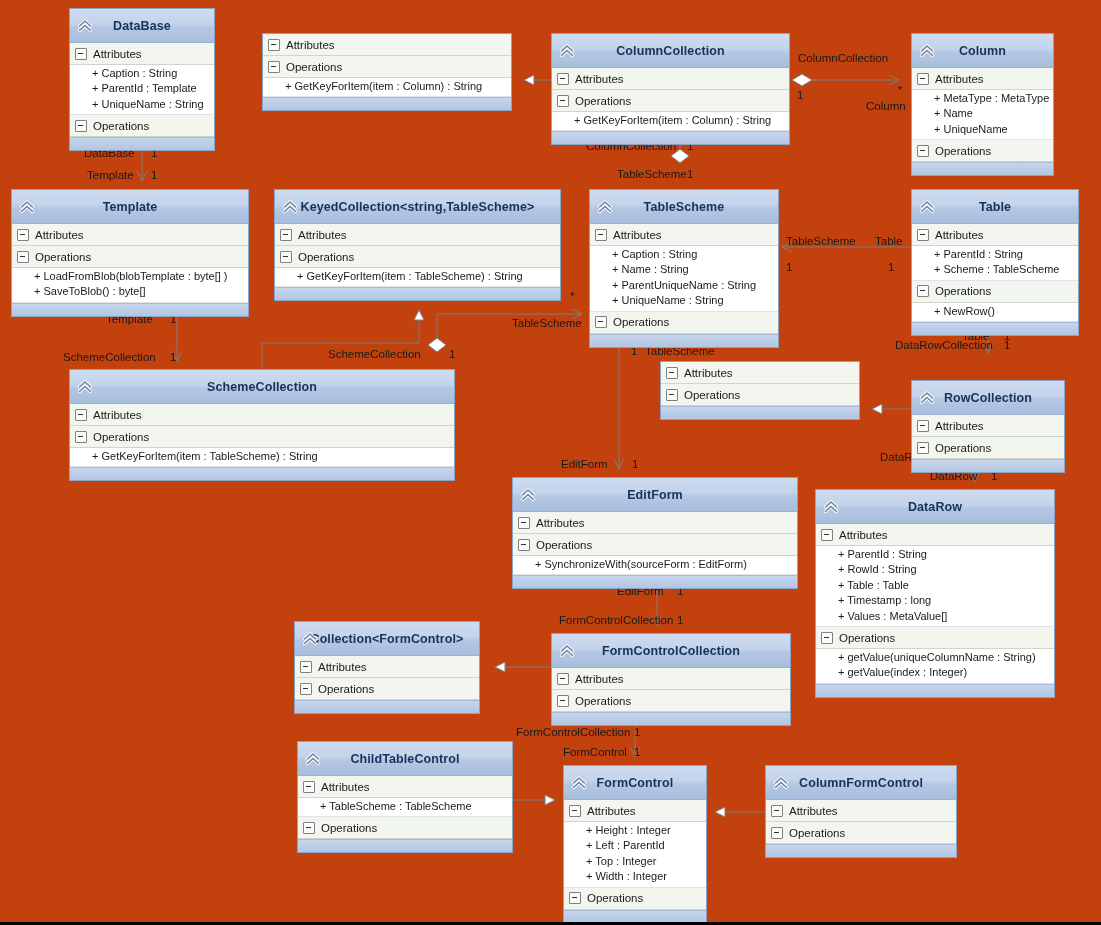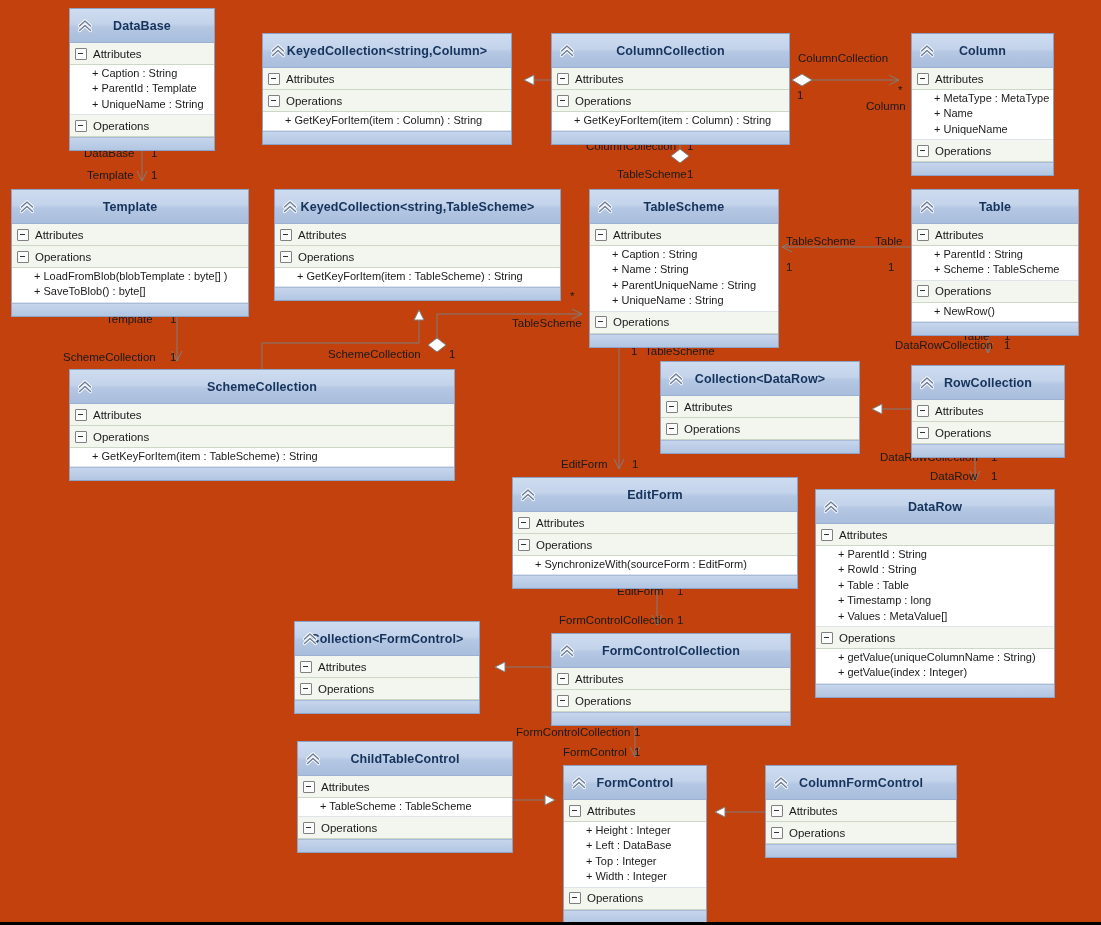--- a/index.html
+++ b/index.html
@@ -187,29 +187,20 @@
           <div class="uml-member">+ ParentId : Template</div>
           <div class="uml-member">+ UniqueName : String</div>
         </div>
         <div class="uml-section">
           <span class="boxicon"></span>
           <span>Operations</span>
         </div>
         <div class="uml-footer"></div>
       </div>
       <div class="umlclass" style="left: 262px; top: 33px; width: 250px;">
-        <div class="uml-header">
-          <span class="chev"><svg viewBox="0 0 18 18" width="18" height="18">
-              <path d="M3.5 9 L9 4 L14.5 9" fill="none" stroke="#ffffff" stroke-width="3.2" stroke-linecap="round" stroke-linejoin="round"></path>
-              <path d="M3.5 9 L9 4 L14.5 9" fill="none" stroke="#6f7f99" stroke-width="1.5" stroke-linecap="round" stroke-linejoin="round"></path>
-              <path d="M3.5 13.5 L9 8.5 L14.5 13.5" fill="none" stroke="#ffffff" stroke-width="3.2" stroke-linecap="round" stroke-linejoin="round"></path>
-              <path d="M3.5 13.5 L9 8.5 L14.5 13.5" fill="none" stroke="#6f7f99" stroke-width="1.5" stroke-linecap="round" stroke-linejoin="round"></path>
-            </svg></span>
-          <div class="uml-title">KeyedCollection&lt;string,Column&gt;</div>
-        </div>
         <div class="uml-section">
           <span class="boxicon"></span>
           <span>Attributes</span>
         </div>
         <div class="uml-section">
           <span class="boxicon"></span>
           <span>Operations</span>
         </div>
         <div class="uml-members">
           <div class="uml-member">+ GetKeyForItem(item : Column) : String</div>
@@ -381,40 +372,31 @@
         <div class="uml-section">
           <span class="boxicon"></span>
           <span>Operations</span>
         </div>
         <div class="uml-members">
           <div class="uml-member">+ GetKeyForItem(item : TableScheme) : String</div>
         </div>
         <div class="uml-footer"></div>
       </div>
       <div class="umlclass" style="left: 660px; top: 361px; width: 200px;">
-        <div class="uml-header">
-          <span class="chev"><svg viewBox="0 0 18 18" width="18" height="18">
-              <path d="M3.5 9 L9 4 L14.5 9" fill="none" stroke="#ffffff" stroke-width="3.2" stroke-linecap="round" stroke-linejoin="round"></path>
-              <path d="M3.5 9 L9 4 L14.5 9" fill="none" stroke="#6f7f99" stroke-width="1.5" stroke-linecap="round" stroke-linejoin="round"></path>
-              <path d="M3.5 13.5 L9 8.5 L14.5 13.5" fill="none" stroke="#ffffff" stroke-width="3.2" stroke-linecap="round" stroke-linejoin="round"></path>
-              <path d="M3.5 13.5 L9 8.5 L14.5 13.5" fill="none" stroke="#6f7f99" stroke-width="1.5" stroke-linecap="round" stroke-linejoin="round"></path>
-            </svg></span>
-          <div class="uml-title">Collection&lt;DataRow&gt;</div>
-        </div>
-        <div class="uml-section">
-          <span class="boxicon"></span>
-          <span>Attributes</span>
-        </div>
-        <div class="uml-section">
-          <span class="boxicon"></span>
-          <span>Operations</span>
-        </div>
-        <div class="uml-footer"></div>
-      </div>
-      <div class="umlclass" style="left: 911px; top: 365px; width: 154px;">
+        <div class="uml-section">
+          <span class="boxicon"></span>
+          <span>Attributes</span>
+        </div>
+        <div class="uml-section">
+          <span class="boxicon"></span>
+          <span>Operations</span>
+        </div>
+        <div class="uml-footer"></div>
+      </div>
+      <div class="umlclass" style="left: 911px; top: 380px; width: 154px;">
         <div class="uml-header">
           <span class="chev"><svg viewBox="0 0 18 18" width="18" height="18">
               <path d="M3.5 9 L9 4 L14.5 9" fill="none" stroke="#ffffff" stroke-width="3.2" stroke-linecap="round" stroke-linejoin="round"></path>
               <path d="M3.5 9 L9 4 L14.5 9" fill="none" stroke="#6f7f99" stroke-width="1.5" stroke-linecap="round" stroke-linejoin="round"></path>
               <path d="M3.5 13.5 L9 8.5 L14.5 13.5" fill="none" stroke="#ffffff" stroke-width="3.2" stroke-linecap="round" stroke-linejoin="round"></path>
               <path d="M3.5 13.5 L9 8.5 L14.5 13.5" fill="none" stroke="#6f7f99" stroke-width="1.5" stroke-linecap="round" stroke-linejoin="round"></path>
             </svg></span>
           <div class="uml-title">RowCollection</div>
         </div>
         <div class="uml-section">
@@ -553,21 +535,21 @@
               <path d="M3.5 13.5 L9 8.5 L14.5 13.5" fill="none" stroke="#6f7f99" stroke-width="1.5" stroke-linecap="round" stroke-linejoin="round"></path>
             </svg></span>
           <div class="uml-title">FormControl</div>
         </div>
         <div class="uml-section">
           <span class="boxicon"></span>
           <span>Attributes</span>
         </div>
         <div class="uml-members">
           <div class="uml-member">+ Height : Integer</div>
-          <div class="uml-member">+ Left : DataBase</div>
+          <div class="uml-member">+ Left : ParentId</div>
           <div class="uml-member">+ Top : Integer</div>
           <div class="uml-member">+ Width : Integer</div>
         </div>
         <div class="uml-section">
           <span class="boxicon"></span>
           <span>Operations</span>
         </div>
         <div class="uml-footer"></div>
       </div>
       <div class="umlclass" style="left: 765px; top: 765px; width: 192px;">

